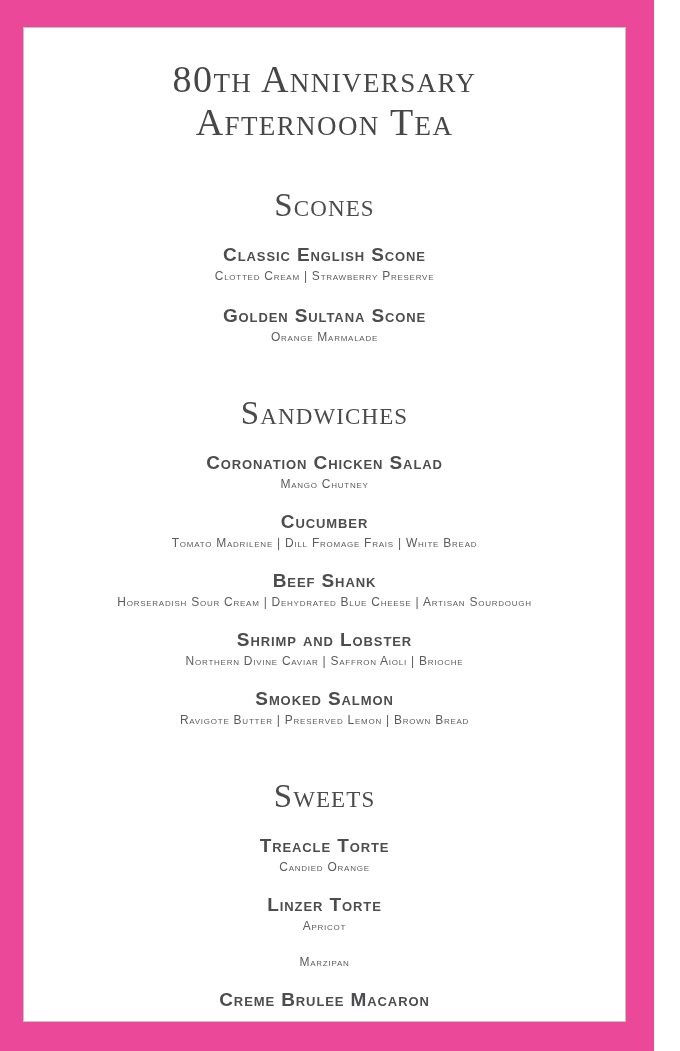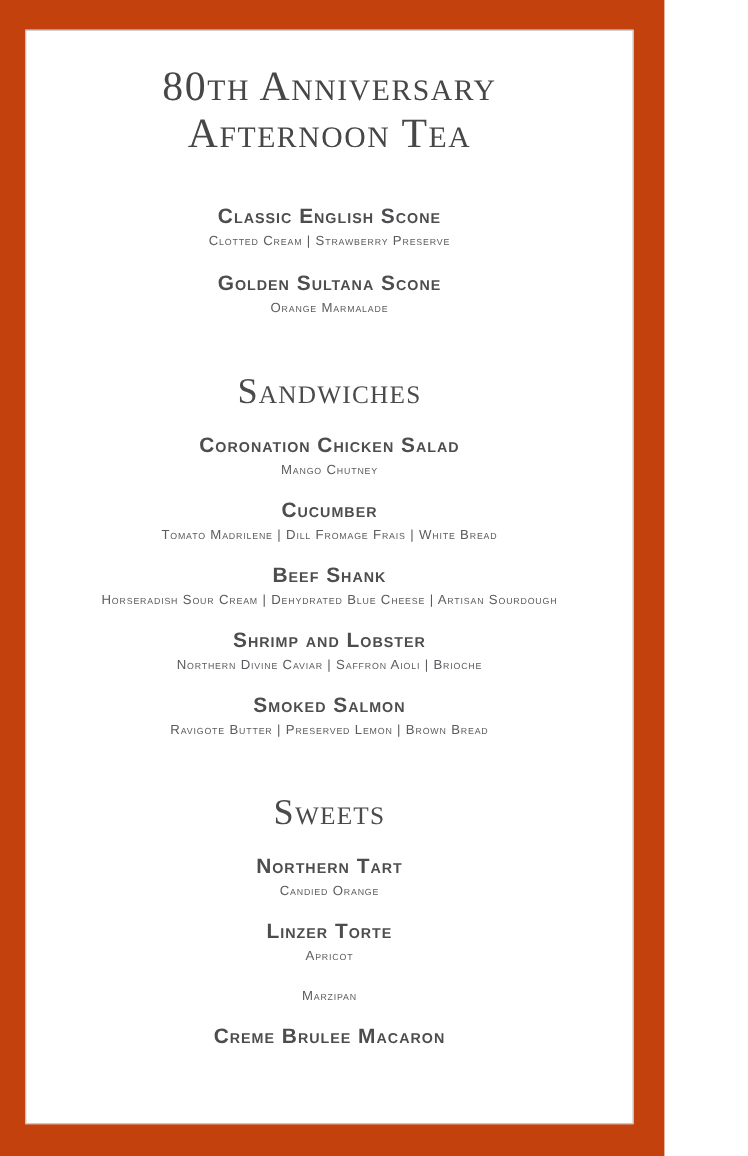--- a/index.html
+++ b/index.html
@@ -11,23 +11,23 @@
     background: #ffffff;
   }
 
   body {
     font-family: "Liberation Sans", sans-serif;
     -webkit-font-smoothing: antialiased;
   }
 
   .menu-page {
     position: relative;
-    width: 604px;
+    width: 654px;
     height: 1051px;
-    background: #c2410c;
+    background: #ec4899;
     padding: 27px 28px 29px 23px;
   }
 
   .menu-frame {
     width: 100%;
     height: 100%;
     border: 1px solid #c3c3c5;
     background: #ffffff;
     padding: 28px 18px 10px 18px;
     overflow: hidden;
@@ -104,20 +104,21 @@
 
 <div class="menu-page">
   <div class="menu-frame">
 
     <h1 class="menu-title">
       <span class="title-line">80th Anniversary</span>
       <span class="title-line">Afternoon Tea</span>
     </h1>
 
     <section class="section section-scones">
+      <h2 class="section-heading">Scones</h2>
       <div class="section-items">
         <div class="item">
           <span class="item-name">Classic English Scone</span>
           <span class="item-desc">Clotted Cream | Strawberry Preserve</span>
         </div>
         <div class="item">
           <span class="item-name">Golden Sultana Scone</span>
           <span class="item-desc">Orange Marmalade</span>
         </div>
       </div>
@@ -146,21 +147,21 @@
           <span class="item-name">Smoked Salmon</span>
           <span class="item-desc">Ravigote Butter | Preserved Lemon | Brown Bread</span>
         </div>
       </div>
     </section>
 
     <section class="section section-sweets">
       <h2 class="section-heading">Sweets</h2>
       <div class="section-items">
         <div class="item">
-          <span class="item-name">Northern Tart</span>
+          <span class="item-name">Treacle Torte</span>
           <span class="item-desc">Candied Orange</span>
         </div>
         <div class="item">
           <span class="item-name">Linzer Torte</span>
           <span class="item-desc">Apricot</span>
         </div>
         <div class="item">
           <span class="item-desc">Marzipan</span>
         </div>
         <div class="item">

